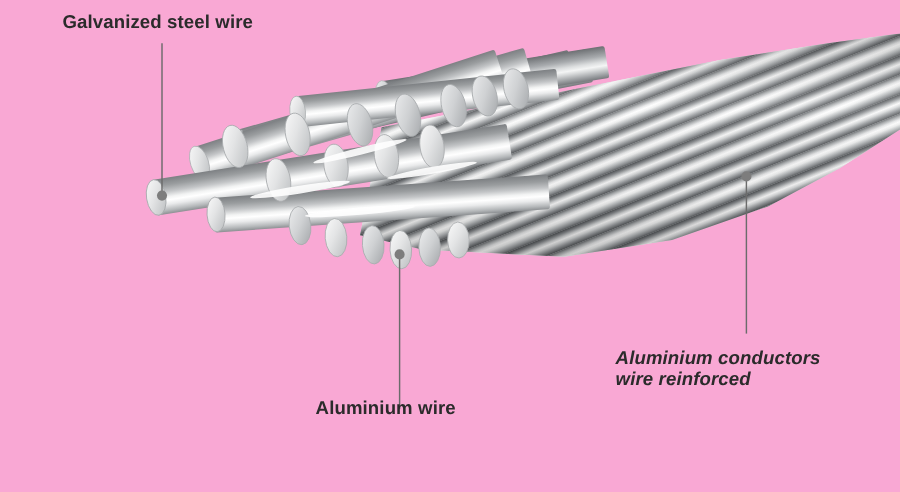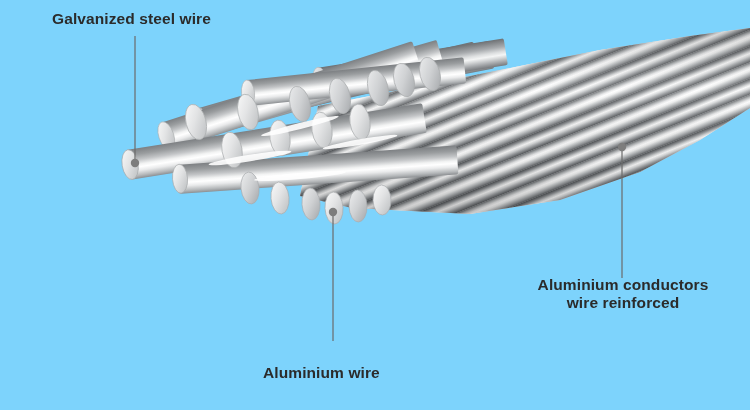--- a/index.html
+++ b/index.html
@@ -7,21 +7,21 @@
     padding: 0;
     background: #ffffff;
   }
   body {
     font-family: "Liberation Sans", sans-serif;
   }
   #figure {
     position: relative;
     width: 750px;
     height: 410px;
-    background: #7dd3fc;
+    background: #f9a8d4;
     overflow: hidden;
   }
   #cable-illustration {
     position: absolute;
     left: 0;
     top: 0;
     width: 750px;
     height: 410px;
   }
   .callout-label {
@@ -34,29 +34,30 @@
     white-space: nowrap;
     font-family: "Liberation Sans", sans-serif;
   }
   #label-galvanized-steel-wire {
     left: 52px;
     top: 10px;
     text-align: left;
   }
   #label-aluminium-wire {
     left: 263px;
-    top: 364px;
+    top: 332px;
     text-align: center;
   }
   #label-aluminium-conductors {
     left: 513px;
-    top: 276px;
+    top: 290px;
     width: 220px;
-    text-align: center;
+    text-align: left;
     white-space: normal;
+    font-style: italic;
   }
 </style>
 </head>
 <body>
 
 <div id="figure">
 
   <svg id="cable-illustration" viewBox="0 0 750 410">
     <defs>
 

